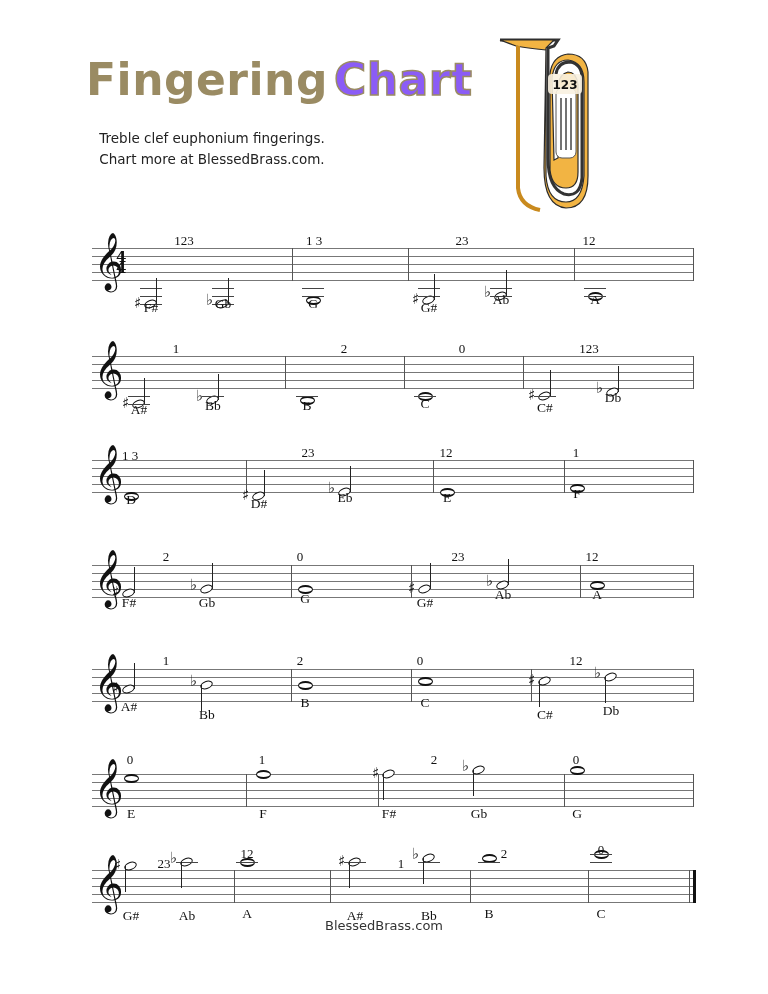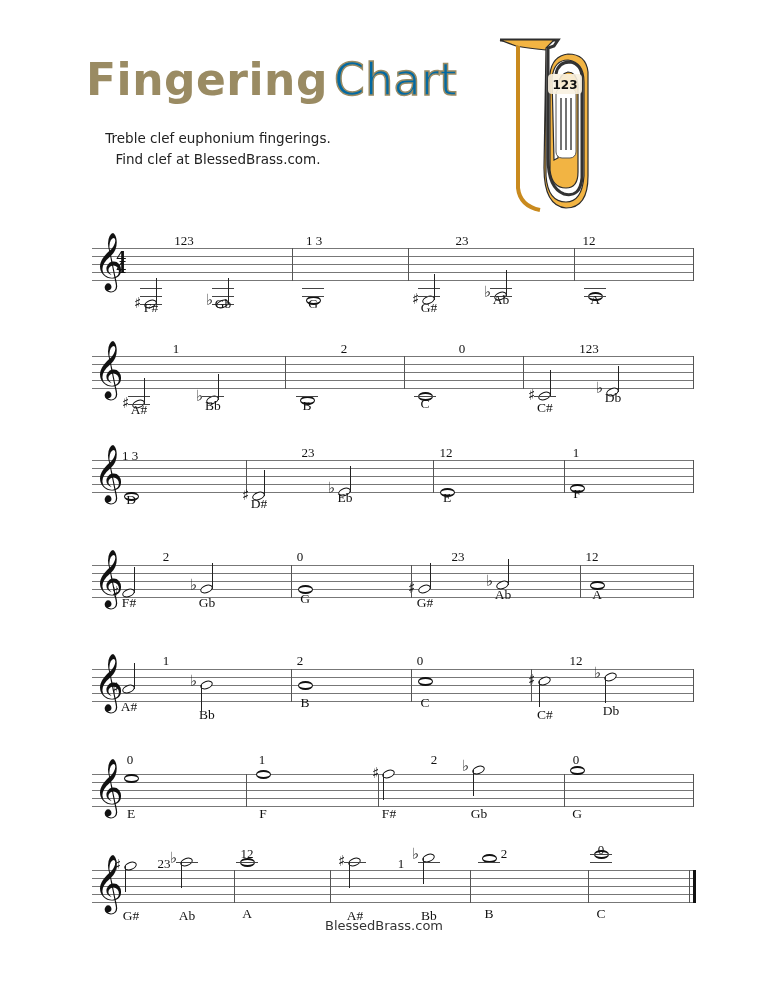--- a/index.html
+++ b/index.html
@@ -1,20 +1,20 @@
 <!DOCTYPE html>
 <html><head>
 <meta charset="utf-8">
 <style>
   html,body{margin:0;padding:0;background:#fff;}
   body{width:768px;height:994px;position:relative;overflow:hidden;font-family:"Liberation Serif",serif;}
   .title{position:absolute;left:78px;top:58px;font-family:"DejaVu Sans",sans-serif;font-weight:bold;font-size:44px;letter-spacing:0.5px;line-height:1;}
   .title .solid{color:#9a8b63;margin-left:8px;}
-  .title .outline{color:#0369a1;-webkit-text-stroke:1.5px #9a8b63;font-weight:normal;margin-left:6px;}
-  .subtitle{position:absolute;left:102px;top:128px;font-family:"DejaVu Sans",sans-serif;font-size:13.5px;color:#222;line-height:21px;text-align:center;width:232px;}
+  .title .outline{color:#8b5cf6;-webkit-text-stroke:1.5px #9a8b63;font-weight:bold;margin-left:6px;}
+  .subtitle{position:absolute;left:96px;top:128px;font-family:"DejaVu Sans",sans-serif;font-size:13.5px;color:#222;line-height:21px;text-align:center;width:232px;}
   .tuba{position:absolute;left:496px;top:38px;width:96px;height:178px;}
   .system{position:absolute;left:92px;width:602px;}
   .staffline{position:absolute;left:0;right:0;height:1px;background:#777;}
   .barline{position:absolute;width:1px;background:#555;}
   .clef{position:absolute;left:2px;font-size:50px;line-height:1;color:#111;font-family:"DejaVu Sans",sans-serif;}
   .timesig{position:absolute;left:24px;font-weight:bold;font-size:15px;line-height:11px;color:#111;font-family:"DejaVu Serif",serif;}
   .head{position:absolute;width:13px;height:8px;border:1.6px solid #111;border-radius:50%;transform:rotate(-20deg);box-sizing:border-box;background:#fff;}
   .head.whole{width:15px;height:9px;border-width:2.2px 1.4px;transform:rotate(0deg);}
   .stem{position:absolute;width:1px;background:#222;}
   .ledger{position:absolute;height:1px;background:#444;width:22px;}
@@ -25,21 +25,21 @@
   .footer{position:absolute;left:0;width:768px;top:918px;text-align:center;font-family:"DejaVu Sans",sans-serif;font-size:13px;color:#333;}
 </style>
 </head>
 <body>
 
 <div class="title">
   <span class="solid">Fingering</span><span class="outline">Chart</span>
 </div>
 <div class="subtitle">
   <div>Treble clef euphonium fingerings.</div>
-  <div>Find clef at BlessedBrass.com.</div>
+  <div>Chart more at BlessedBrass.com.</div>
 </div>
 
 <svg class="tuba" viewBox="0 0 96 178">
   <path d="M4 2 L62 2 L58 8 L52 10 L52 120 Q52 150 68 156 Q84 160 86 140 L86 40 Q86 26 74 24 Q62 24 60 36" fill="none" stroke="#333" stroke-width="3"></path>
   <path d="M4 2 L58 2 L50 10 L48 130 Q48 168 70 170 Q92 170 92 138 L92 34 Q90 16 72 16 Q56 18 54 36 L54 132 Q56 150 70 150 Q82 150 82 134 L82 46 Q80 34 72 34 Q64 36 62 46 L62 120 L58 122 L56 40 Q58 22 72 22 Q88 24 88 44 L88 138 Q86 164 70 164 Q52 164 50 138 L50 12 Q30 10 20 8 Z" fill="#f2b443" stroke="#2b2b2b" stroke-width="1.2"></path>
   <path d="M22 8 L22 150 Q24 168 44 172" fill="none" stroke="#c98a1e" stroke-width="4"></path>
   <rect x="60" y="50" width="20" height="70" rx="6" fill="#fff" stroke="#555" stroke-width="1"></rect>
   <line x1="65" y1="60" x2="65" y2="112" stroke="#444" stroke-width="1.5"></line>
   <line x1="70" y1="60" x2="70" y2="112" stroke="#444" stroke-width="1.5"></line>
   <line x1="75" y1="60" x2="75" y2="112" stroke="#444" stroke-width="1.5"></line>

